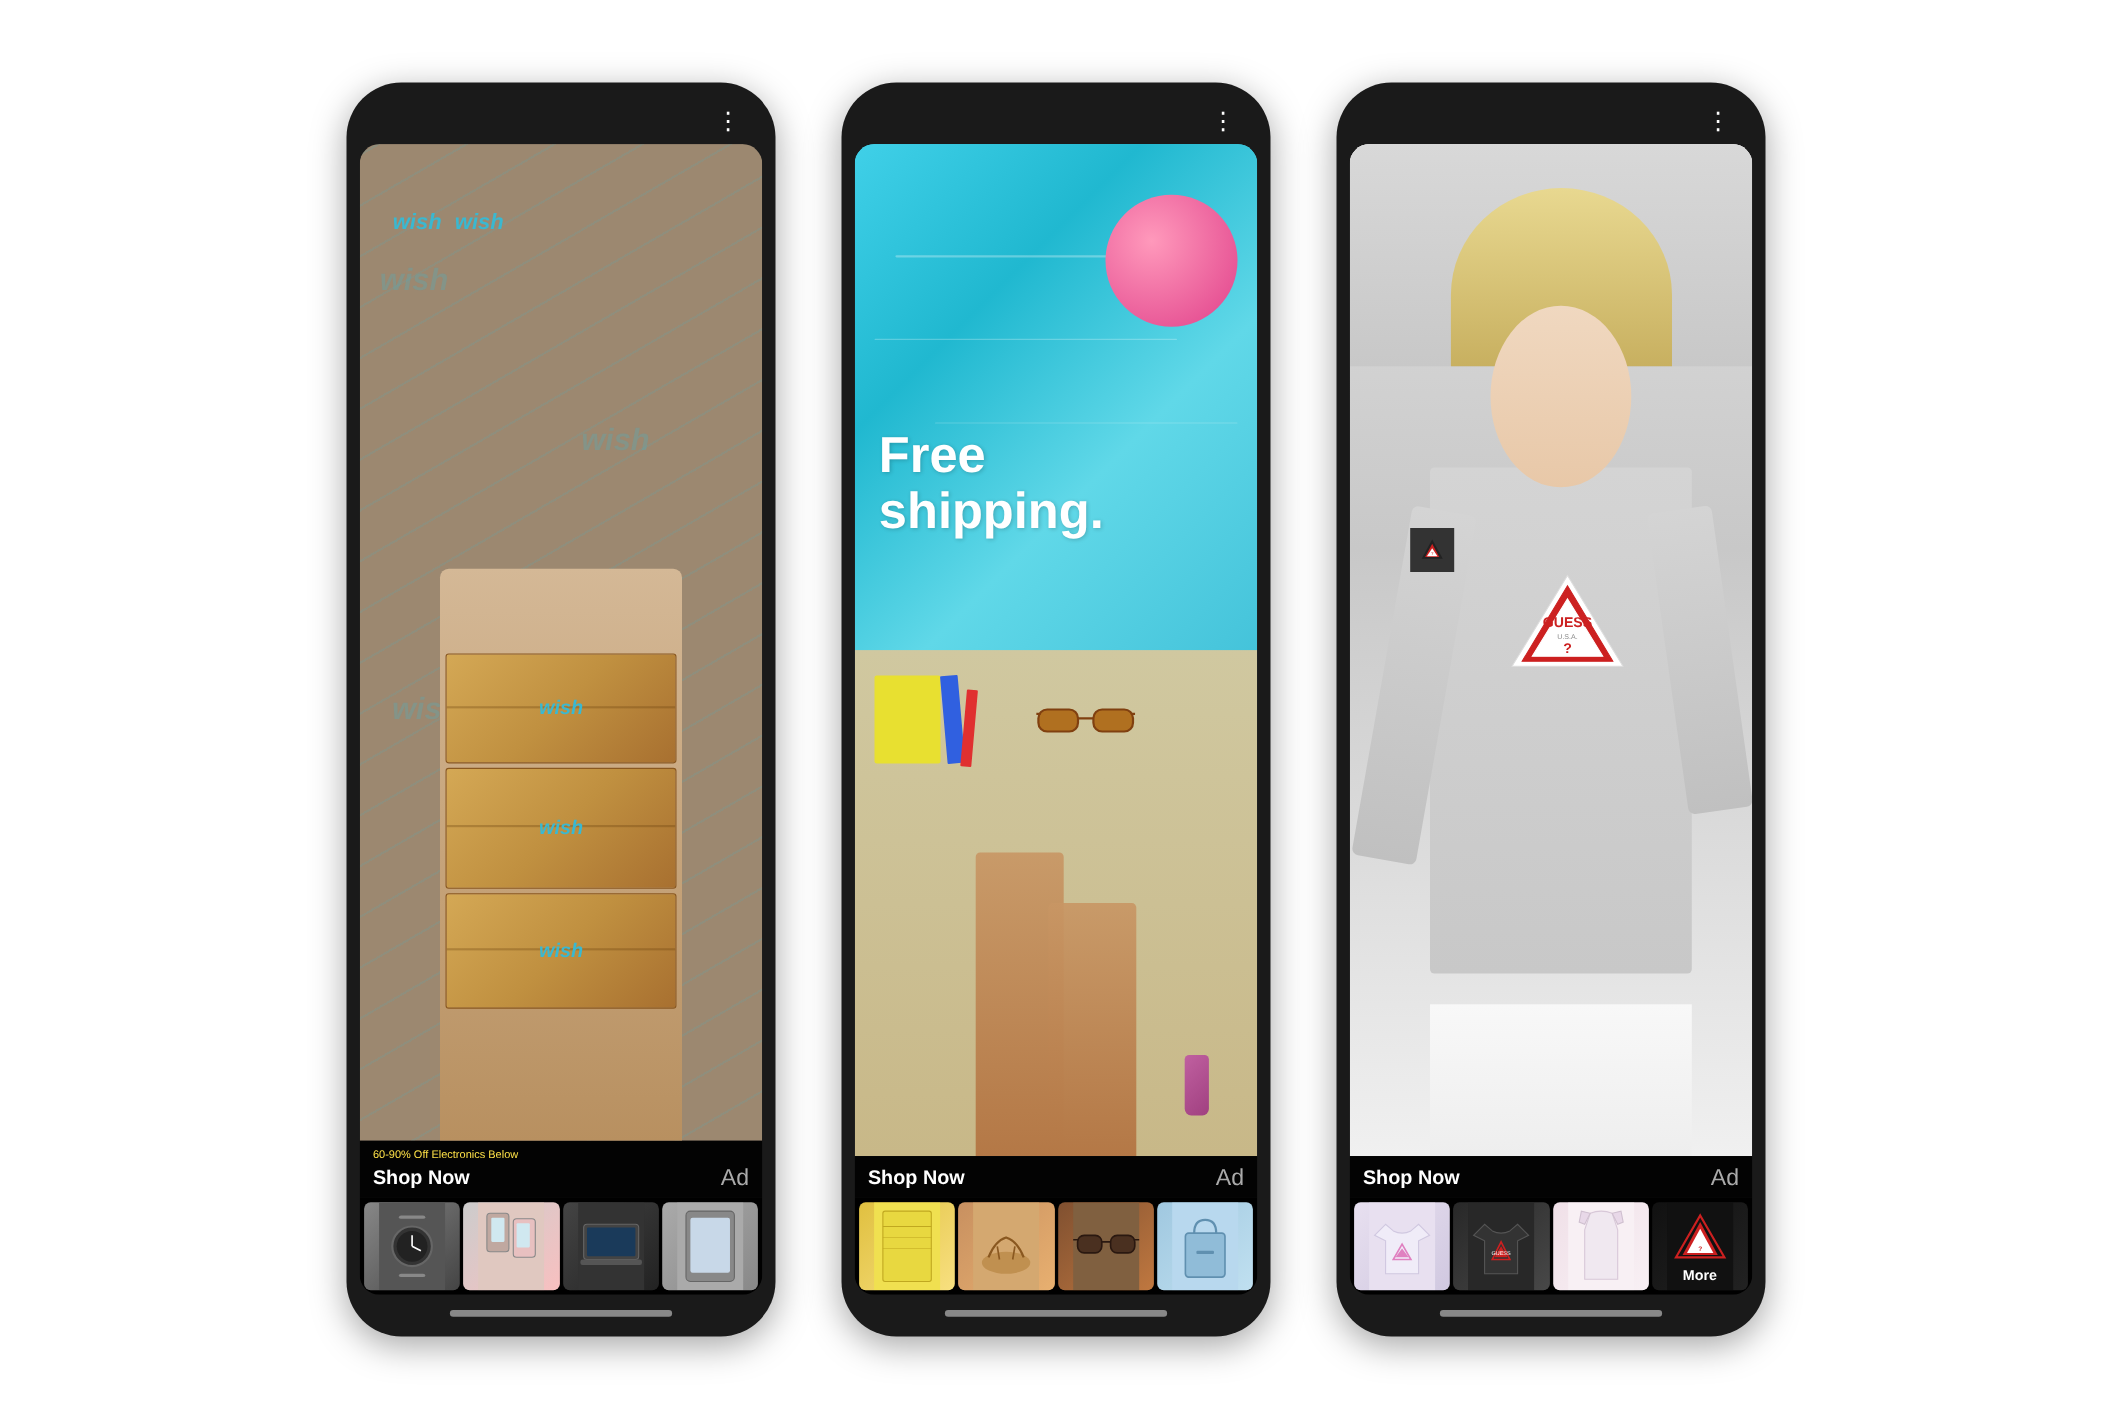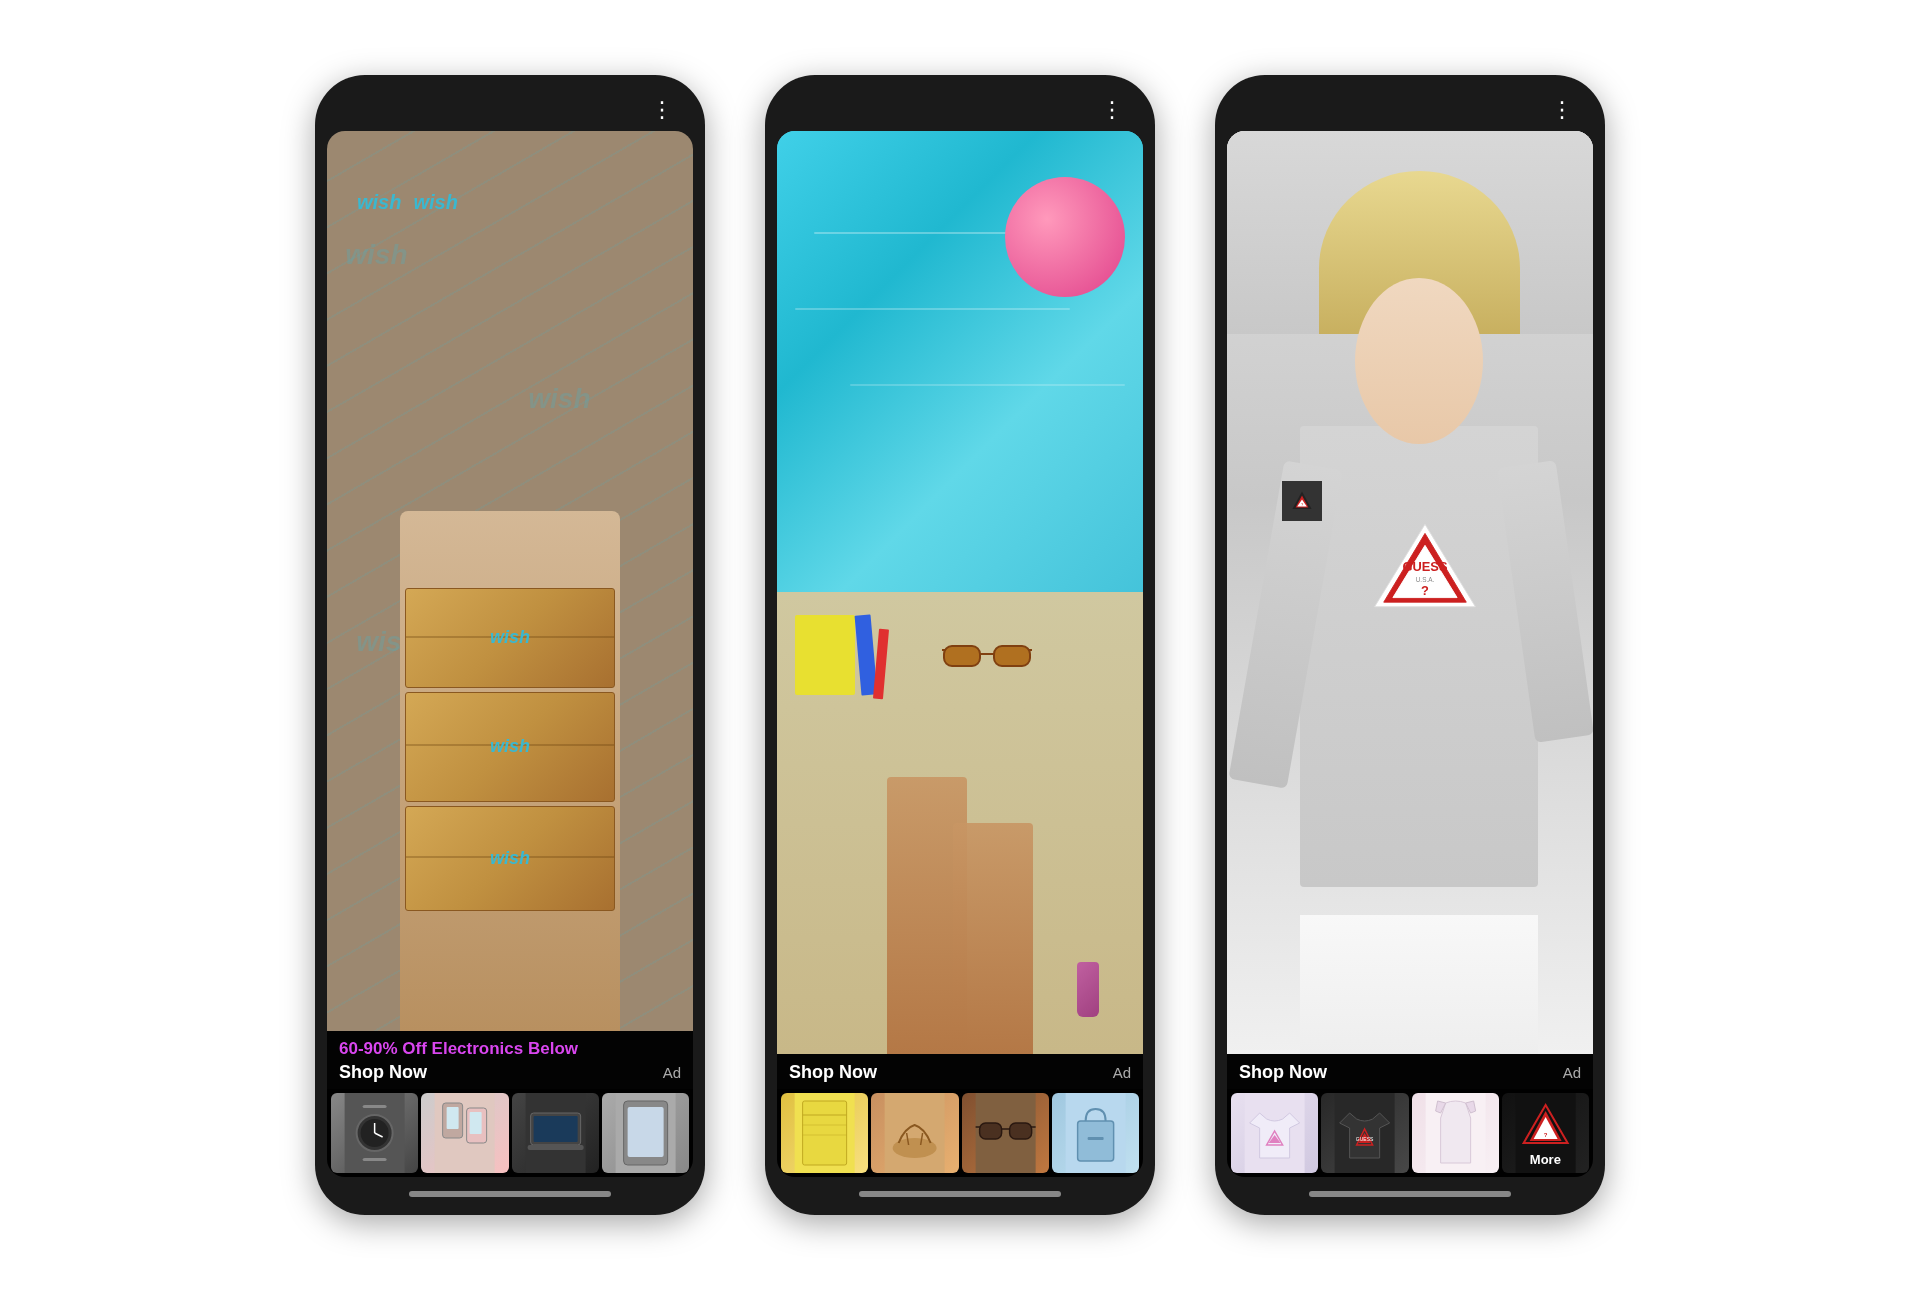--- a/index.html
+++ b/index.html
@@ -74,26 +74,25 @@
       align-items: center;
       text-align: center;
     }
     .shop-now {
       color: #fff;
       font-size: 18px;
       font-weight: bold;
     }
     .ad-label {
       color: #aaa;
-      font-size: 15px;
+      font-size: 21px;
     }
     .ad-subtitle {
-      color: #d946ef;
-      font-size: 17px;
-      font-weight: bold;
+      color: #fde047;
+      font-size: 10px;
     }
     .thumbnails {
       display: flex;
       background: #000;
       gap: 3px;
       padding: 4px 4px;
     }
     .thumb {
       flex: 1;
       height: 80px;
@@ -371,20 +370,21 @@
 
           <div style="position:absolute;top:0;left:0;right:0;height:55%;background:linear-gradient(135deg,#40d0e8 0%,#20b8d0 30%,#60d8e8 60%,#40c0d8 100%);overflow:hidden;">
 
             <div style="position:absolute;top:20%;left:10%;right:10%;height:2px;background:rgba(255,255,255,0.3);border-radius:2px;"></div>
             <div style="position:absolute;top:35%;left:5%;right:20%;height:1.5px;background:rgba(255,255,255,0.25);border-radius:2px;"></div>
             <div style="position:absolute;top:50%;left:20%;right:5%;height:1.5px;background:rgba(255,255,255,0.2);border-radius:2px;"></div>
           </div>
 
           <div class="pool-ball"></div>
 
+          <div class="freeship-text">Free<br>shipping.</div>
 
           <div style="position:absolute;bottom:0;left:0;right:0;height:50%;background:linear-gradient(to bottom,#d0c8a0,#c8b888);">
 
             <div style="position:absolute;top:5%;left:5%;width:60px;height:80px;background:#e8e030;border-radius:2px;"></div>
             <div style="position:absolute;top:5%;left:22%;width:16px;height:80px;background:#3060e0;border-radius:1px;transform:rotate(-5deg);"></div>
             <div style="position:absolute;top:8%;left:27%;width:10px;height:70px;background:#e03030;border-radius:1px;transform:rotate(5deg);"></div>
 
             <div style="position:absolute;top:10%;left:45%;width:90px;height:32px;">
               <svg viewBox="0 0 90 32" width="90" height="32">
                 <rect x="2" y="8" width="36" height="20" rx="8" fill="#b07020" stroke="#804010" stroke-width="2"></rect>

